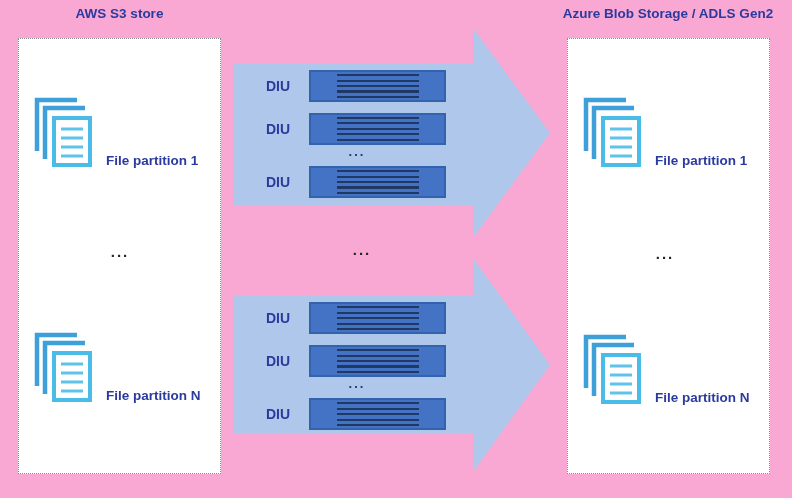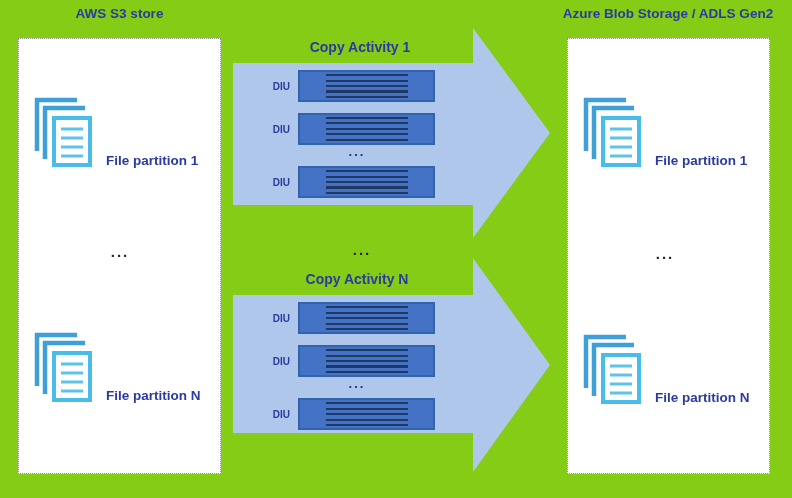--- a/index.html
+++ b/index.html
@@ -9,21 +9,21 @@
     --diu-block-border:#3264AE;
     --diu-block-lines:#1F3864;
     --file-icon-back:#3E9FD9;
     --file-icon-front:#49BCE8;
     --file-icon-lines:#5FC2E9;
     --ellipsis-dark:#262626;
     --dotted-border:#8C8C8C;
   }
   html,body{margin:0;padding:0;background:#fff;}
   .canvas{
-    position:relative;width:792px;height:498px;background:#84cc16;overflow:hidden;
+    position:relative;width:792px;height:498px;background:#f9a8d4;overflow:hidden;
     font-family:"Liberation Sans", sans-serif;
   }
   .store-title{
     position:absolute;top:6px;text-align:center;
     font-size:13.5px;font-weight:bold;color:var(--text-blue);white-space:nowrap;
   }
   .store-box{
     position:absolute;top:38px;width:203px;height:436px;
     border:1px dotted var(--dotted-border);box-sizing:border-box;background:#fff;
   }
@@ -43,22 +43,22 @@
   .arrow-svg{position:absolute;display:block;}
   .arrow-shape{fill:var(--arrow-fill);}
   .activity-title{
     position:absolute;width:240px;text-align:center;
     font-size:14px;font-weight:bold;color:var(--text-blue);white-space:nowrap;
   }
   .diu-row{
     position:absolute;left:246px;display:flex;align-items:center;height:32px;
   }
   .diu-label{
-    width:44px;text-align:right;padding-right:8px;
-    font-size:10px;font-weight:bold;color:var(--text-blue);
+    width:44px;text-align:right;padding-right:19px;
+    font-size:14px;font-weight:bold;color:var(--text-blue);
   }
   .diu-block{
     width:137px;height:32px;box-sizing:border-box;
     background:var(--diu-block-fill);
     border:2px solid var(--diu-block-border);
     display:flex;align-items:center;justify-content:center;
   }
   .diu-lines{
     width:82px;height:24px;
     background:repeating-linear-gradient(to bottom,
@@ -104,21 +104,20 @@
       <line class="icon-line" x1="28" y1="51" x2="50" y2="51"></line>
       <line class="icon-line" x1="28" y1="60" x2="50" y2="60"></line>
     </svg>
     <span class="plabel">File partition N</span>
   </div>
 
   <svg class="arrow-svg" style="left:233px;top:28px;" width="317" height="210" viewBox="0 0 317 210">
     <polygon class="arrow-shape" points="0,35 240,35 240,0 317,105 240,210 240,177 0,177"></polygon>
   </svg>
 
-  <div class="activity-title" style="left:240px;top:39px;">Copy Activity 1</div>
 
   <div class="diu-row" style="top:70px;">
     <span class="diu-label">DIU</span>
     <div class="diu-block">
       <div class="diu-lines"></div>
     </div>
   </div>
   <div class="diu-row" style="top:113px;">
     <span class="diu-label">DIU</span>
     <div class="diu-block">
@@ -132,21 +131,20 @@
       <div class="diu-lines"></div>
     </div>
   </div>
 
   <div class="big-ellipsis" style="left:341px;top:241px;">...</div>
 
   <svg class="arrow-svg" style="left:233px;top:258px;" width="317" height="214" viewBox="0 0 317 214">
     <polygon class="arrow-shape" points="0,37 240,37 240,0 317,107 240,214 240,175 0,175"></polygon>
   </svg>
 
-  <div class="activity-title" style="left:237px;top:271px;">Copy Activity N</div>
 
   <div class="diu-row" style="top:302px;">
     <span class="diu-label">DIU</span>
     <div class="diu-block">
       <div class="diu-lines"></div>
     </div>
   </div>
   <div class="diu-row" style="top:345px;">
     <span class="diu-label">DIU</span>
     <div class="diu-block">

